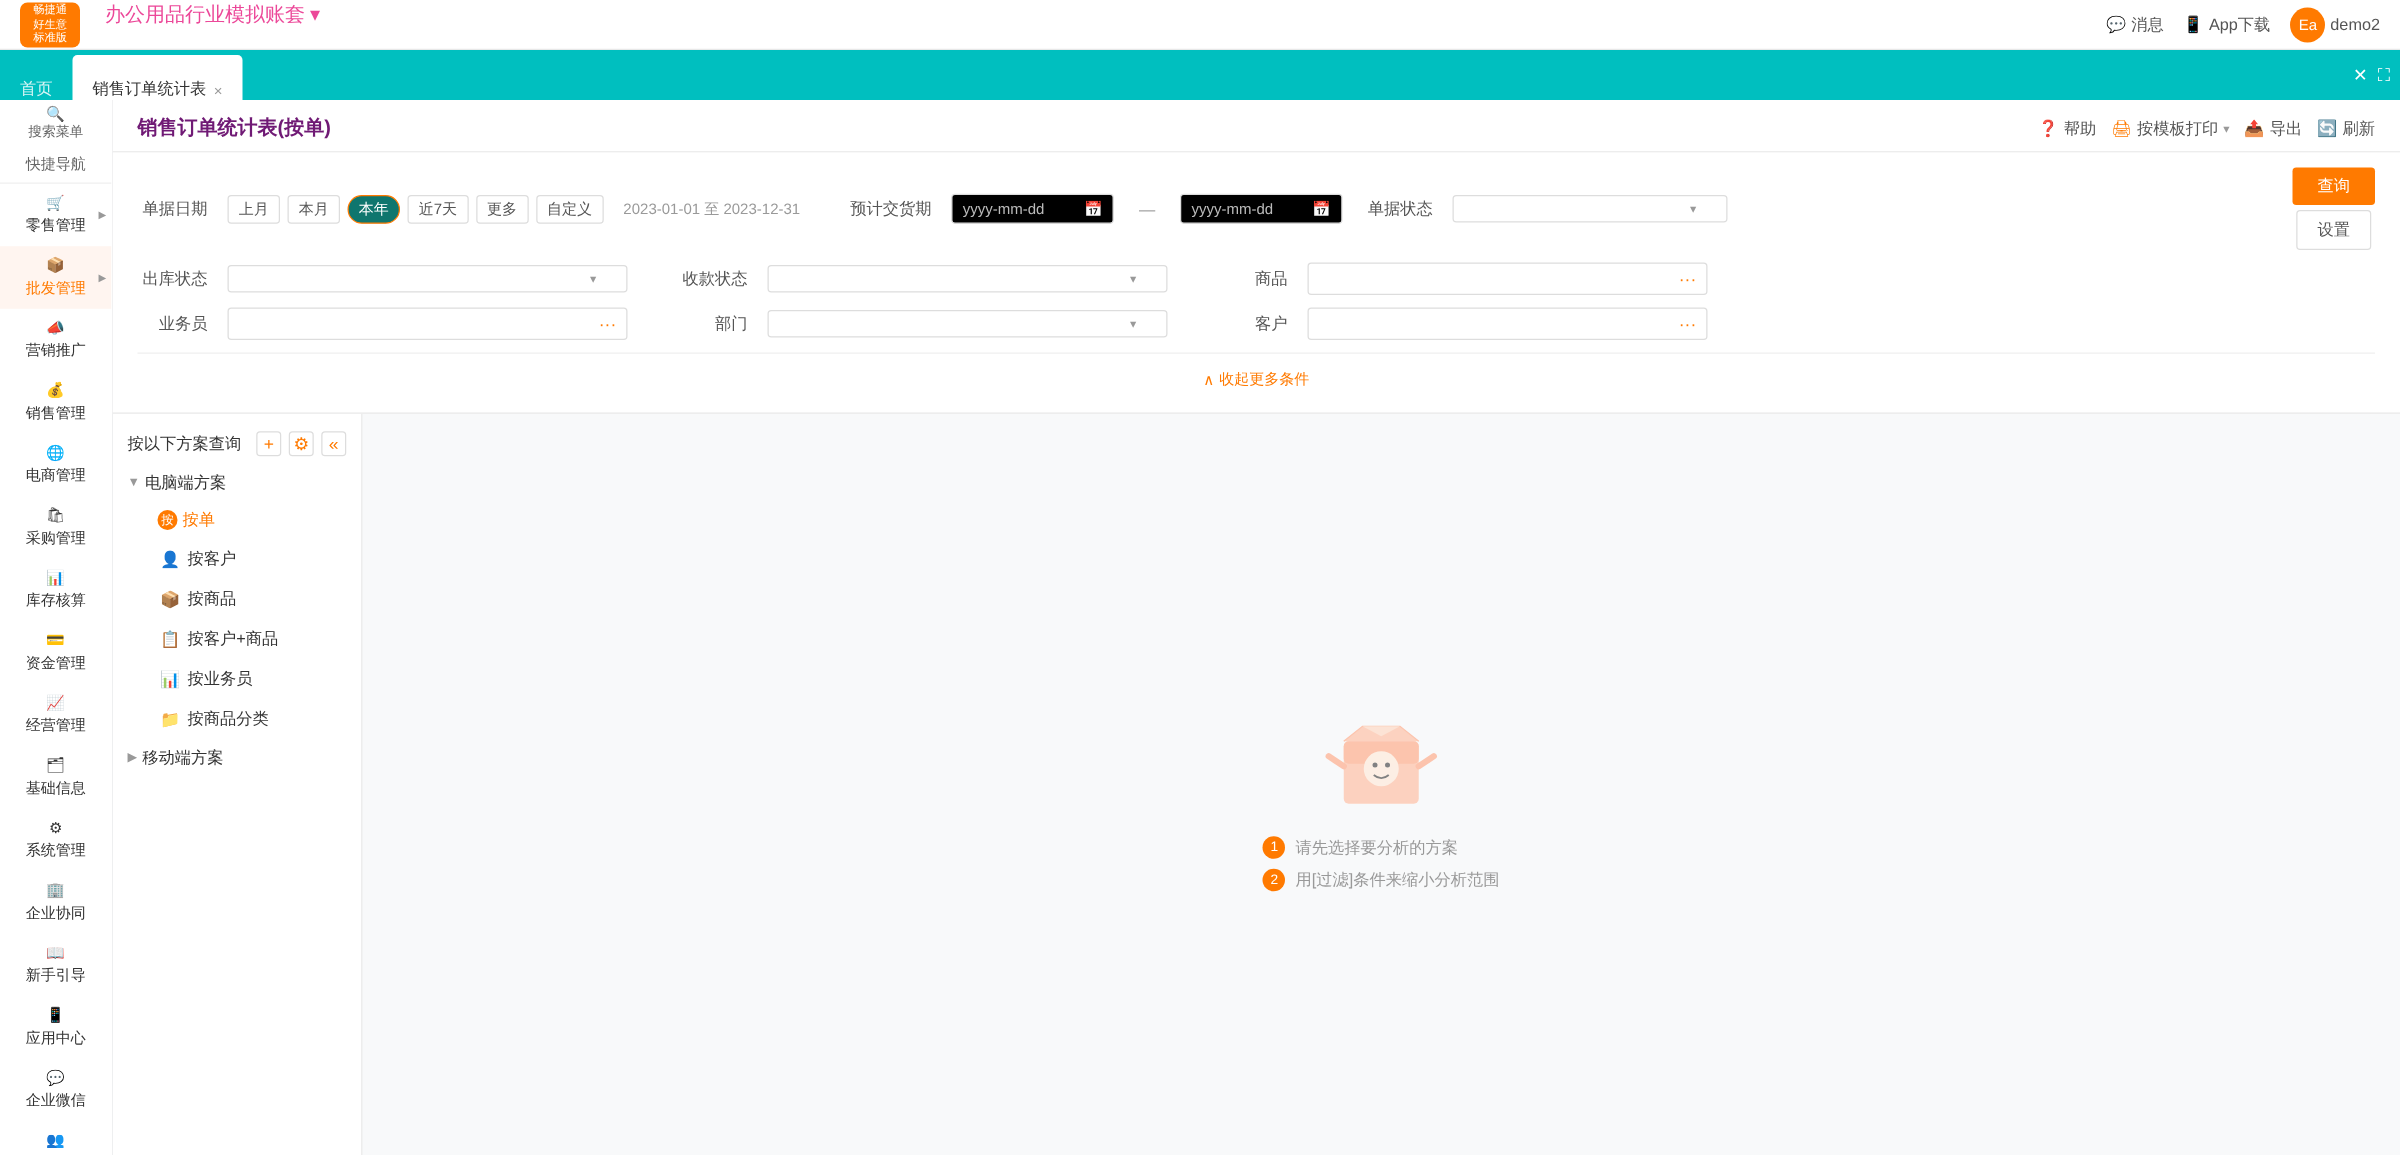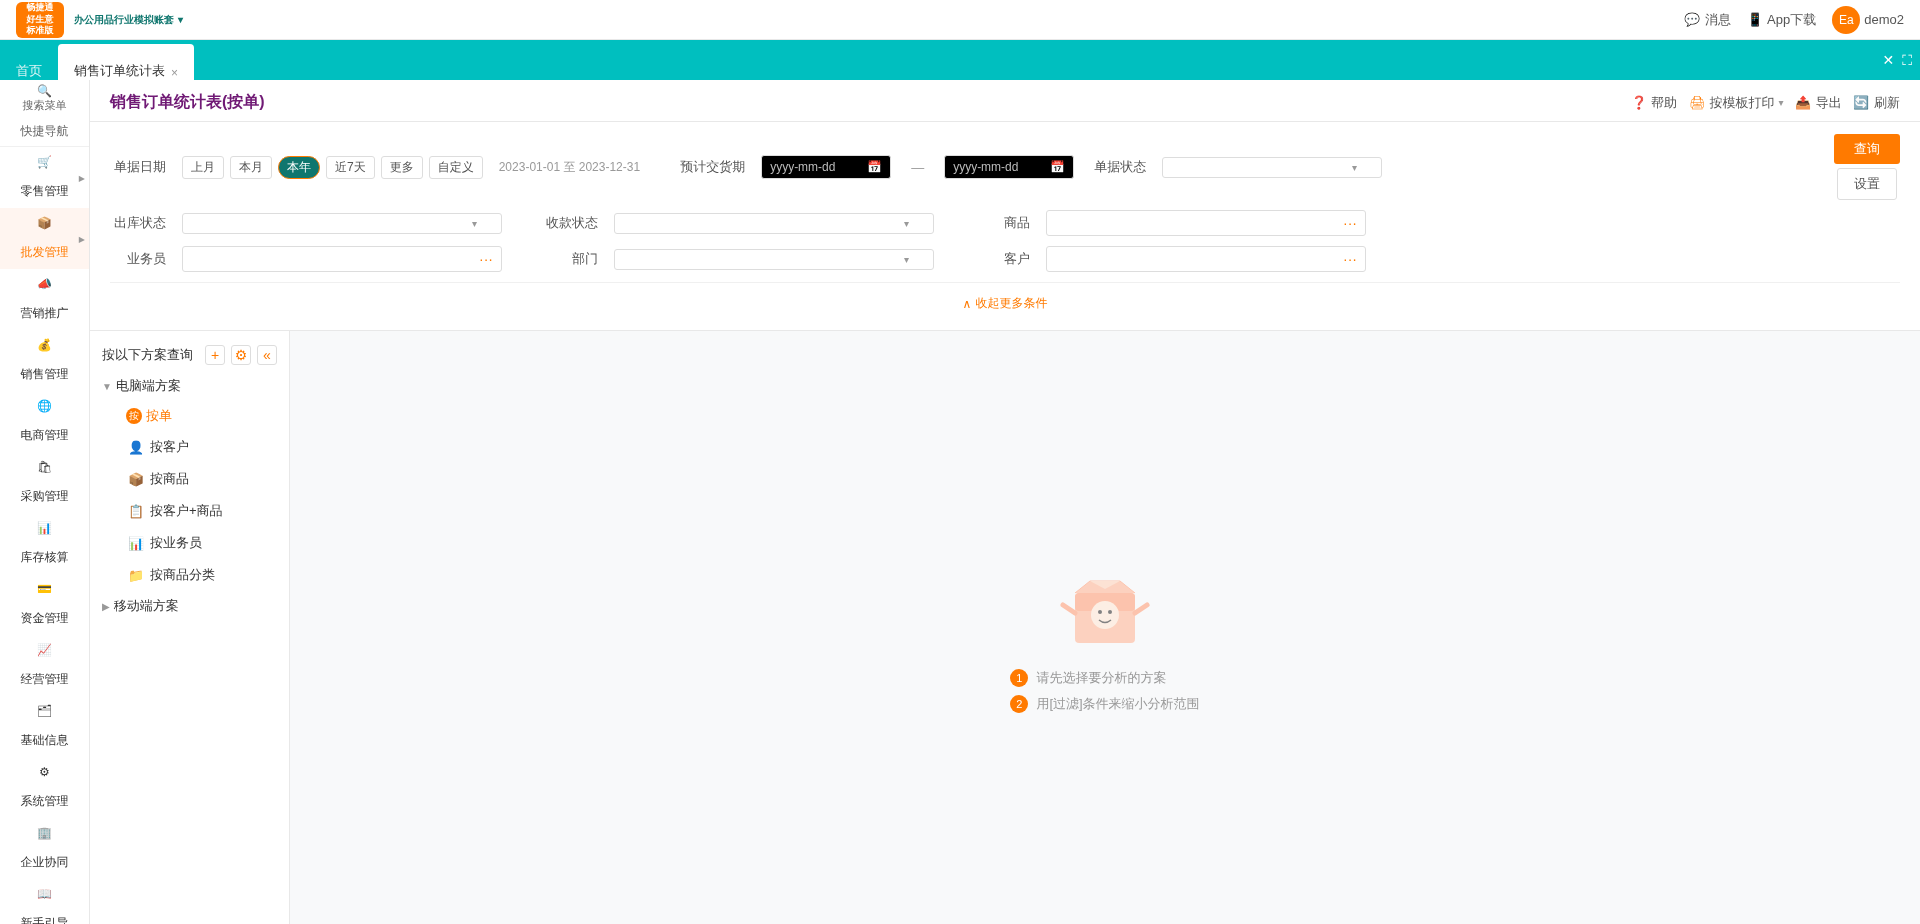--- a/index.html
+++ b/index.html
@@ -1,42 +1,42 @@
 <!DOCTYPE html>
 <html><head>
   <meta charset="utf-8">
   <style>
     * { box-sizing: border-box; margin: 0; padding: 0; }
     body { font-family: 'Microsoft YaHei', 'PingFang SC', sans-serif; font-size: 13px; background: #f0f2f5; display: flex; flex-direction: column; height: 924px; overflow: hidden; }
 
     
     .topbar { height: 40px; background: #fff; display: flex; align-items: center; padding: 0 16px; border-bottom: 1px solid #e8e8e8; justify-content: space-between; }
-    .topbar-left { display: flex; align-items: center; gap: 10px; font-weight: bold; }
+    .topbar-left { display: flex; align-items: flex-start; gap: 20px; }
     .logo-box { width: 48px; height: 36px; background: #ff7a00; border-radius: 6px; display: flex; align-items: center; justify-content: center; color: #fff; font-size: 10px; line-height: 1.2; text-align: center; }
-    .app-selector { display: flex; align-items: center; gap: 4px; color: #0f766e; font-size: 10px; cursor: pointer; }
+    .app-selector { display: flex; align-items: center; gap: 4px; color: #ec4899; font-size: 16px; cursor: pointer; }
     .topbar-right { display: flex; align-items: center; gap: 16px; color: #555; font-size: 13px; }
     .topbar-right-item { display: flex; align-items: center; gap: 4px; cursor: pointer; }
     .avatar { width: 28px; height: 28px; border-radius: 50%; background: #ff7a00; display: flex; align-items: center; justify-content: center; color: #fff; font-size: 12px; }
 
     
     .navtabs { height: 40px; background: #00bfbf; display: flex; align-items: center; padding: 0 0; }
     .navtab { height: 40px; display: flex; align-items: flex-end; padding: 0 16px; color: rgba(255,255,255,0.85); cursor: pointer; font-size: 13px; position: relative; }
     .navtab.active { background: #fff; color: #333; border-radius: 4px 4px 0 0; margin-top: 4px; height: 36px; }
     .navtab-close { margin-left: 6px; color: #999; font-size: 12px; cursor: pointer; }
     .navtabs-actions { margin-left: auto; display: flex; align-items: center; gap: 8px; padding-right: 8px; color: #fff; font-size: 16px; cursor: pointer; }
 
     
     .main-layout { display: flex; flex: 1; overflow: hidden; }
 
     
     .sidebar { width: 90px; background: #fff; border-right: 1px solid #e8e8e8; display: flex; flex-direction: column; overflow-y: auto; }
     .sidebar-search-btn { width: 100%; text-align: center; color: #666; font-size: 12px; padding: 4px; cursor: pointer; }
     .sidebar-shortcut { padding: 6px 8px; text-align: center; color: #666; font-size: 12px; cursor: pointer; border-bottom: 1px solid #f0f0f0; }
     .sidebar-item { padding: 8px 4px; text-align: center; color: #333; font-size: 12px; cursor: pointer; position: relative; display: flex; flex-direction: column; align-items: center; }
-    .sidebar-item .label { margin-top: 14px; }
+    .sidebar-item .label { margin-top: 3px; }
     .sidebar-item.has-arrow::after { content: '▶'; font-size: 8px; position: absolute; right: 4px; top: 50%; transform: translateY(-50%); color: #999; }
 
     
     .content { flex: 1; display: flex; flex-direction: column; overflow: hidden; }
 
     
     .page-header { background: #fff; padding: 12px 20px 8px; border-bottom: 1px solid #e8e8e8; display: flex; align-items: center; justify-content: space-between; }
     .page-title { font-size: 16px; font-weight: 700; color: #701a75; }
     .page-actions { display: flex; align-items: center; gap: 12px; }
     .page-action-btn { display: flex; align-items: center; gap: 4px; color: #555; font-size: 13px; cursor: pointer; }

